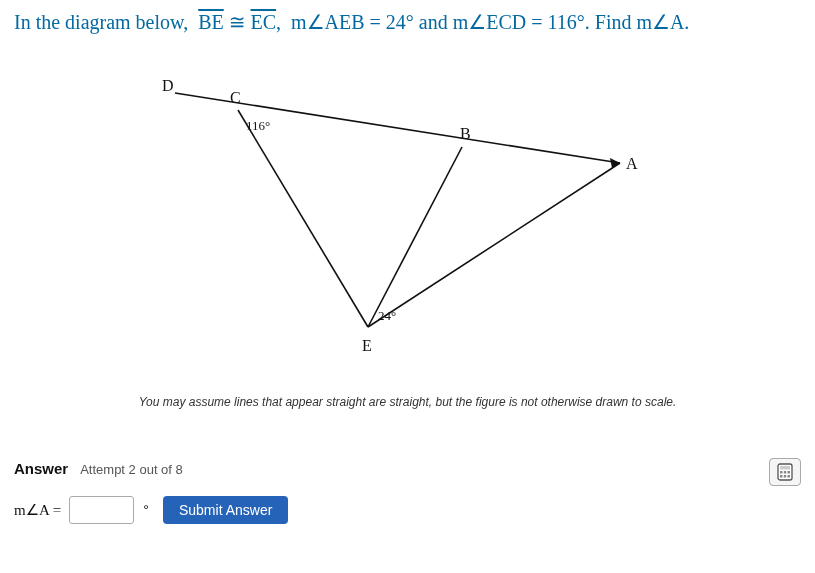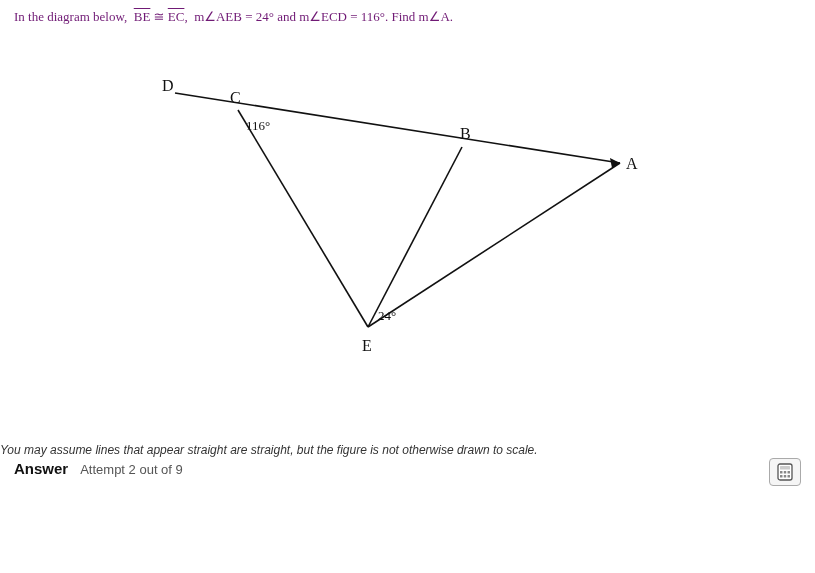--- a/index.html
+++ b/index.html
@@ -10,48 +10,48 @@
       height: 573px;
       overflow: hidden;
       position: relative;
     }
 
     #problem-statement {
       position: absolute;
       top: 8px;
       left: 14px;
       right: 14px;
-      font-size: 13px;
+      font-size: 20px;
       line-height: 1.4;
-      color: #701a75;
+      color: #0369a1;
     }
 
     #diagram-area {
       position: absolute;
       top: 55px;
       left: 120px;
       width: 560px;
       height: 320px;
     }
 
     #diagram-area svg {
       width: 100%;
       height: 100%;
     }
 
     #note-text {
       position: absolute;
       top: 395px;
       left: 0;
       right: 0;
+      text-align: center;
       font-size: 12px;
       color: #333;
       font-family: Arial, sans-serif;
       font-style: italic;
-      margin-top: 48px;
     }
 
     #answer-section {
       position: absolute;
       top: 460px;
       left: 14px;
       right: 14px;
     }
 
     #answer-label {
@@ -162,22 +162,28 @@
     <text x="258" y="265" font-size="13" font-family="Times New Roman, serif" fill="#111">24°</text>
 
     <polygon points="500,108 490,103 492,113" fill="#111"></polygon>
   </svg>
 </div>
 
 <div id="note-text">You may assume lines that appear straight are straight, but the figure is not otherwise drawn to scale.</div>
 
 <div id="answer-section">
   <span id="answer-label">Answer</span>
-  <span id="attempt-label">Attempt 2 out of 9</span>
+  <span id="attempt-label">Attempt 2 out of 8</span>
 
+  <div id="answer-row">
+    <span id="m-angle-label">m∠A =</span>
+    <input type="text" id="answer-input" style="">
+    <span id="degree-symbol">°</span>
+    <button id="submit-button">Submit Answer</button>
+  </div>
 </div>
 
 <div id="calculator-icon-btn" title="Calculator">
   <svg width="18" height="18" viewBox="0 0 18 18" fill="none" xmlns="http://www.w3.org/2000/svg">
     <rect x="2" y="1" width="14" height="16" rx="2" stroke="#555" stroke-width="1.3" fill="#fff"></rect>
     <rect x="4" y="3" width="10" height="3.5" rx="0.5" fill="#ccc"></rect>
     <rect x="4" y="8" width="2.5" height="2.5" rx="0.3" fill="#888"></rect>
     <rect x="7.75" y="8" width="2.5" height="2.5" rx="0.3" fill="#888"></rect>
     <rect x="11.5" y="8" width="2.5" height="2.5" rx="0.3" fill="#888"></rect>
     <rect x="4" y="12" width="2.5" height="2.5" rx="0.3" fill="#888"></rect>

